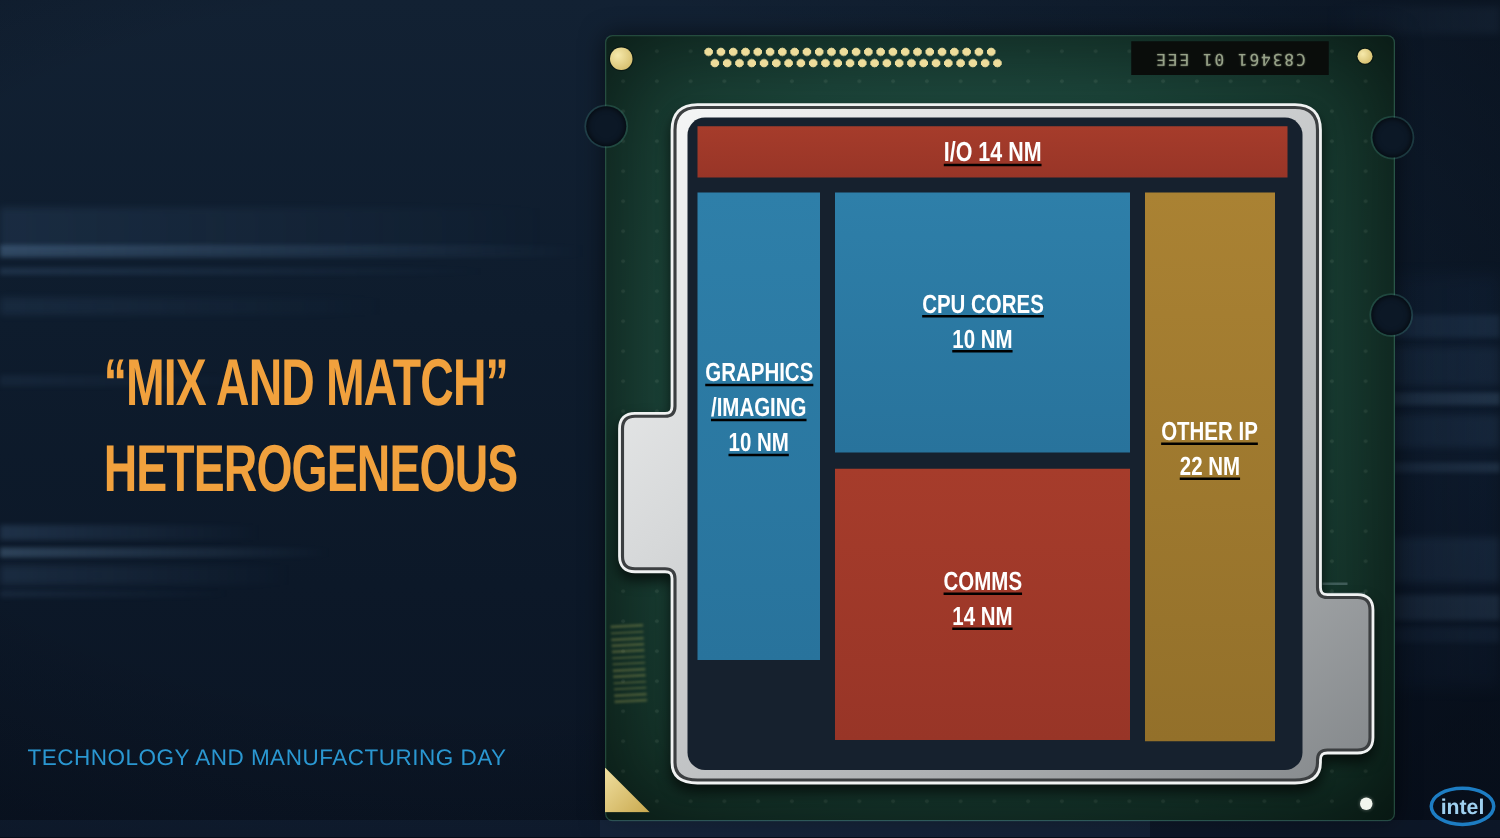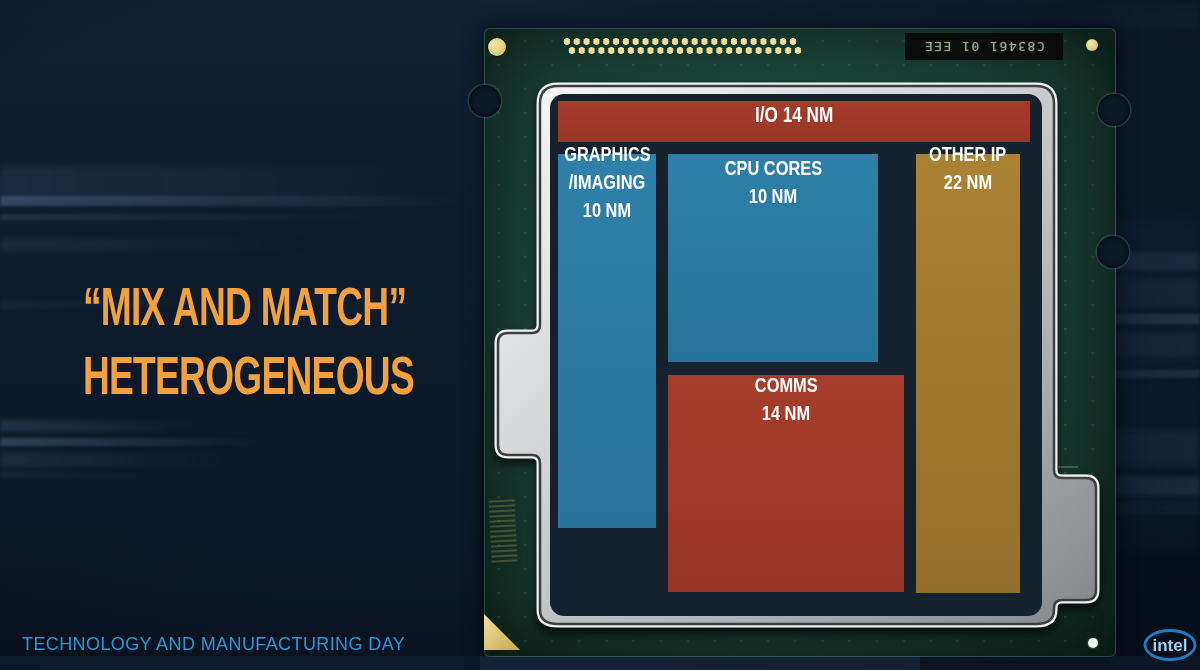--- a/index.html
+++ b/index.html
@@ -45,27 +45,27 @@
   .etched{position:absolute;left:490px;top:498px;width:26px;height:64px;opacity:.75;
     background:repeating-linear-gradient(0deg, rgba(190,185,95,.38) 0 2px, rgba(40,60,40,0) 2px 5px);
     filter:blur(.7px);transform:rotate(-3deg);}
   .side-mark{position:absolute;left:1055px;top:495px;width:60px;height:24px;line-height:24px;
     text-align:center;transform:rotate(90deg);color:rgba(165,190,200,.42);
     font-size:20px;letter-spacing:2px;}
   .silk{position:absolute;background:rgba(165,190,200,.30);}
   .ihs-svg{position:absolute;left:0;top:0;pointer-events:none;}
   .die{position:absolute;left:550px;top:94px;width:492px;height:522px;background:#16212e;border-radius:14px;}
   
-  .block{position:absolute;display:flex;align-items:flex-start;justify-content:center;}
+  .block{position:absolute;display:flex;align-items:center;justify-content:center;text-decoration:underline;}
   .block-label{display:flex;flex-direction:column;align-items:center;color:#fff;font-weight:bold;
     font-size:21px;line-height:28px;text-align:center;}
   .block-label.big{font-size:22px;}
   
   .footer-strip{position:absolute;pointer-events:none;}
-  .footer-label{position:absolute;left:22px;top:634px;font-size:18px;color:#2a97d1;
+  .footer-label{position:absolute;left:22px;top:596px;font-size:18px;color:#2a97d1;
     letter-spacing:.4px;font-weight:400;white-space:nowrap;}
   .intel-logo{position:absolute;left:1142px;top:626px;}
 </style>
 </head>
 <body>
 
 <div class="slide">
 
   <div>
     <div class="streak" style="left:0;top:166px;width:440px;height:34px;background:linear-gradient(to right,rgba(110,160,215,.11),rgba(110,160,215,0));filter:blur(3px)"></div>
@@ -145,21 +145,21 @@
   </div>
 
   <div class="block" style="left:558px;top:154px;width:98px;height:374px;background:linear-gradient(180deg,#2e7fa9,#28739c);">
     <div class="block-label" style="transform:translateY(-14px);">
       <span class="cond2">GRAPHICS</span>
       <span class="cond2">/IMAGING</span>
       <span class="cond2">10 NM</span>
     </div>
   </div>
 
-  <div class="block" style="left:668px;top:154px;width:210px;height:208px;background:linear-gradient(180deg,#2e7fa9,#28739c);">
+  <div class="block" style="left:668px;top:154px;width:236px;height:208px;background:linear-gradient(180deg,#2e7fa9,#28739c);">
     <div class="block-label">
       <span class="cond2">CPU CORES</span>
       <span class="cond2">10 NM</span>
     </div>
   </div>
 
   <div class="block" style="left:668px;top:375px;width:236px;height:217px;background:linear-gradient(180deg,#a63c2b,#983527);">
     <div class="block-label" style="transform:translateY(-4px);">
       <span class="cond2">COMMS</span>
       <span class="cond2">14 NM</span>

